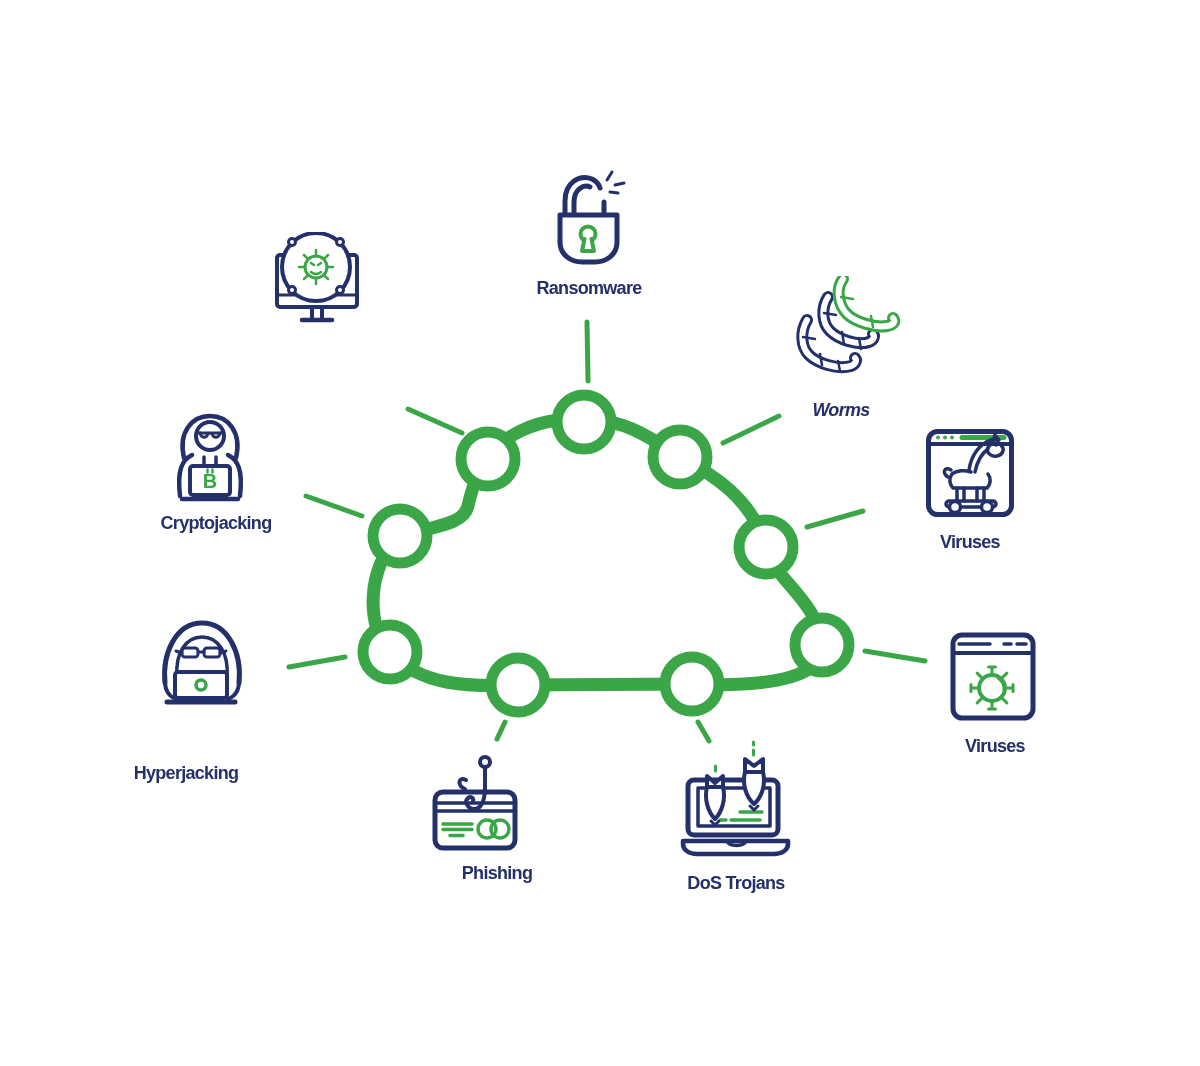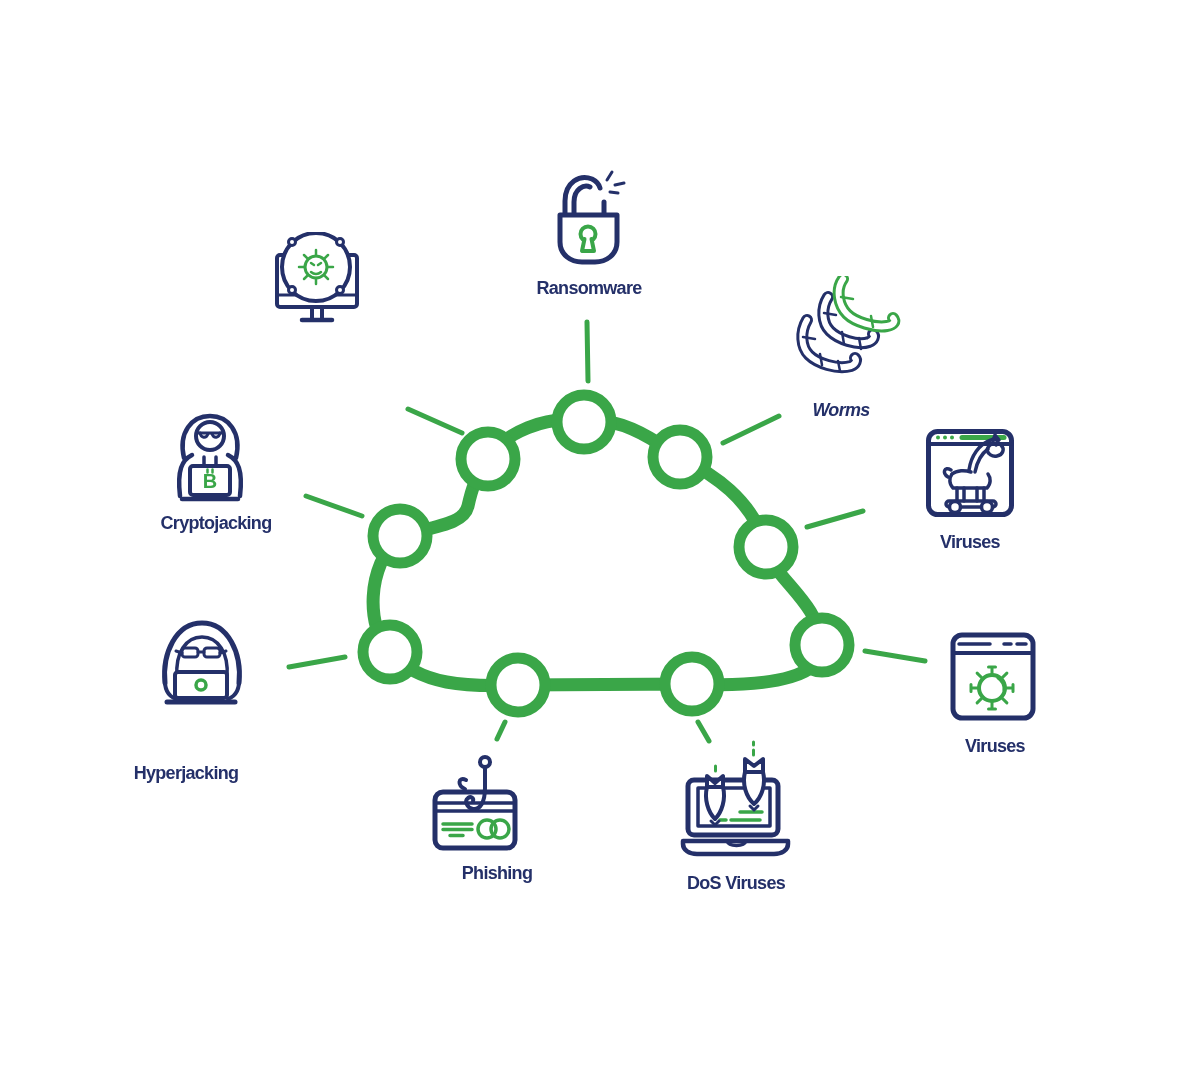--- a/index.html
+++ b/index.html
@@ -260,18 +260,18 @@
           <path d="M36 40 C39 42.5 43 42.5 46 40"></path>
         </g>
       </g>
     </svg>
   </div>
 
   <div class="label" style="left:589px;top:276px;">Ransomware</div>
   <div class="label" style="left:841px;top:398px;font-style:italic;">Worms</div>
   <div class="label" style="left:970px;top:530px;">Viruses</div>
   <div class="label" style="left:995px;top:734px;">Viruses</div>
-  <div class="label" style="left:736px;top:871px;">DoS Viruses</div>
+  <div class="label" style="left:736px;top:871px;">DoS Trojans</div>
   <div class="label" style="left:497px;top:861px;">Phishing</div>
   <div class="label" style="left:186px;top:714px;margin-top:47px;">Hyperjacking</div>
   <div class="label" style="left:216px;top:511px;">Cryptojacking</div>
 
 </div>
 
 </body></html>

